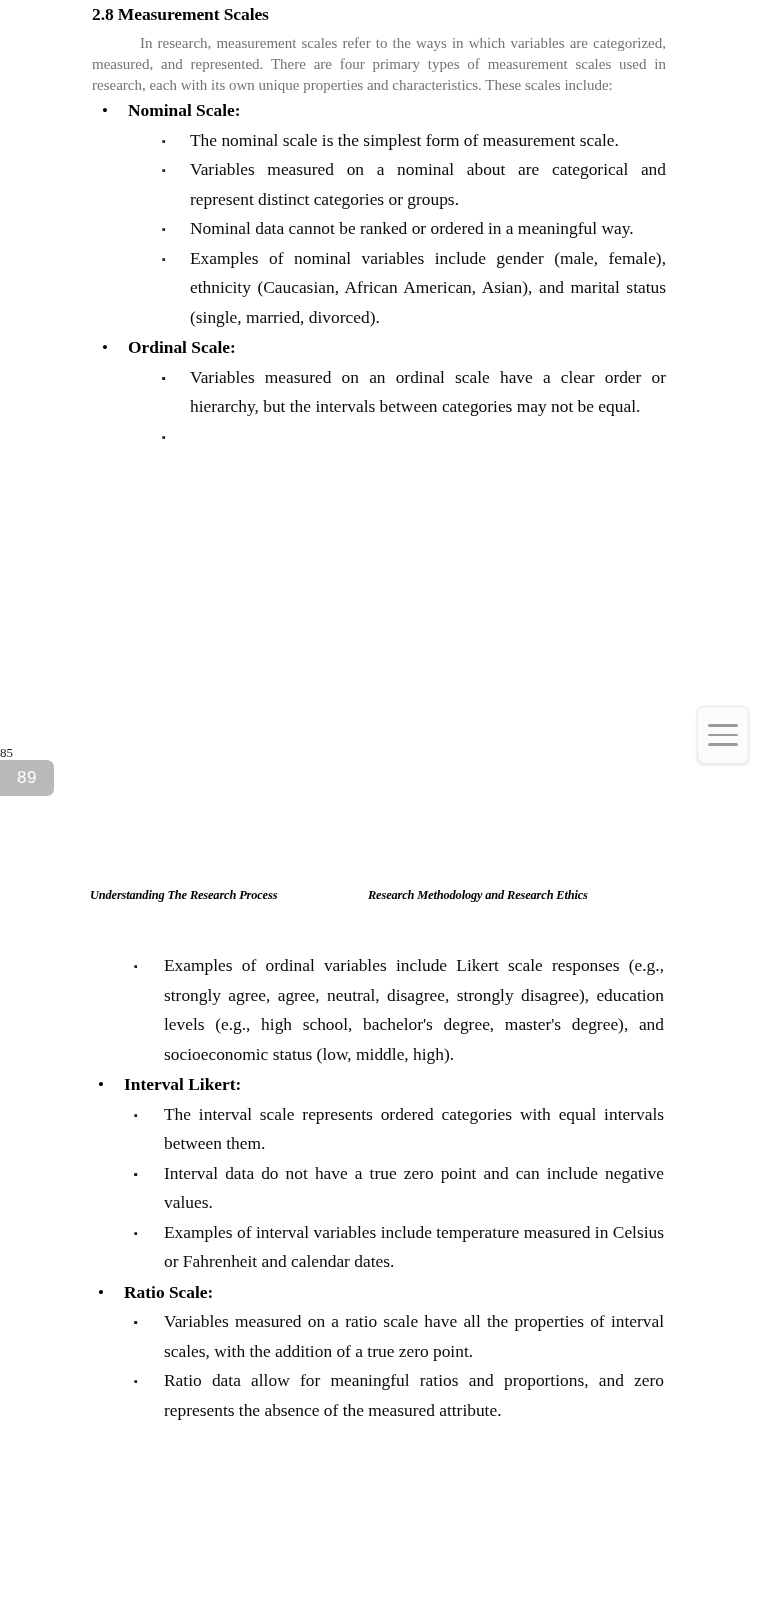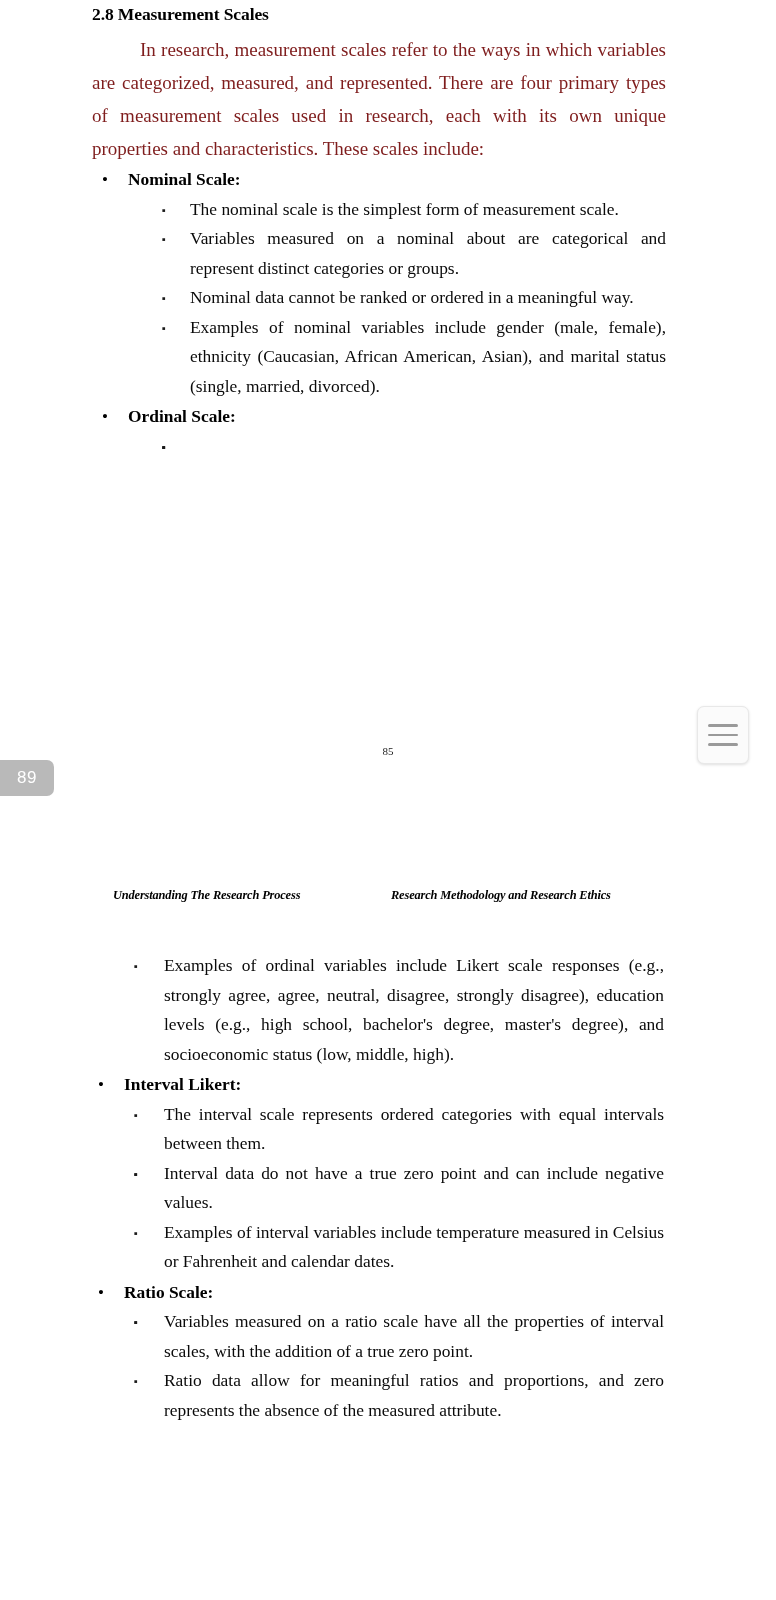--- a/index.html
+++ b/index.html
@@ -40,40 +40,40 @@
   .section-heading {
     font-size: 17.5px;
     font-weight: bold;
     color: #000;
     letter-spacing: -0.1px;
     padding-top: 4px;
     padding-bottom: 8px;
   }
 
   .body-para {
-    font-size: 19px;
-    line-height: 33px;
+    font-size: 15px;
+    line-height: 21px;
     text-align: justify;
     text-indent: 48px;
-    color: #7f1d1d;
+    color: #737373;
     hyphens: none;
   }
 
   
   .running-head {
     display: flex;
     font-style: italic;
     font-weight: bold;
     font-size: 12.4px;
     color: #000;
     padding-top: 62px;
     padding-bottom: 0;
     letter-spacing: -0.15px;
   }
-  .running-head .rh-left { width: 278px; flex: none; margin-left: 23px; }
+  .running-head .rh-left { width: 278px; flex: none; }
   .running-head .rh-right { flex: 1; }
 
   
   .lvl1-item {
     position: relative;
     padding-left: 36px;
     font-size: 17.4px;
     line-height: 29.5px;
     font-weight: bold;
     color: #000;
@@ -113,22 +113,22 @@
   .page-body-two .lvl2-item .sq { left: 44px; }
 
   .list-gap-top { margin-top: 0px; }
 
   
   .folio {
     position: absolute;
     left: 0;
     right: 0;
     top: 745px;
-    text-align: center;
-    font-size: 11px;
+    text-align: left;
+    font-size: 13px;
     color: #1a1a1a;
   }
 
   
   .page-separator {
     position: absolute;
     left: 0;
     top: 826px;
     width: 100%;
     height: 11px;
@@ -212,20 +212,21 @@
 
       <div class="lvl1-item">
         <span class="disc">•</span>
         <span>Ordinal Scale:</span>
       </div>
       <div class="lvl2-item">
         <span class="sq">▪</span>
       </div>
       <div class="lvl2-item">
         <span class="sq">▪</span>
+        <span>Variables measured on an ordinal scale have a clear order or hierarchy, but the intervals between categories may not be equal.</span>
       </div>
       <div class="lvl2-item">
         <span class="sq">▪</span>
       </div>
 
     </div>
 
     <div class="folio">85</div>
   </div>
 

